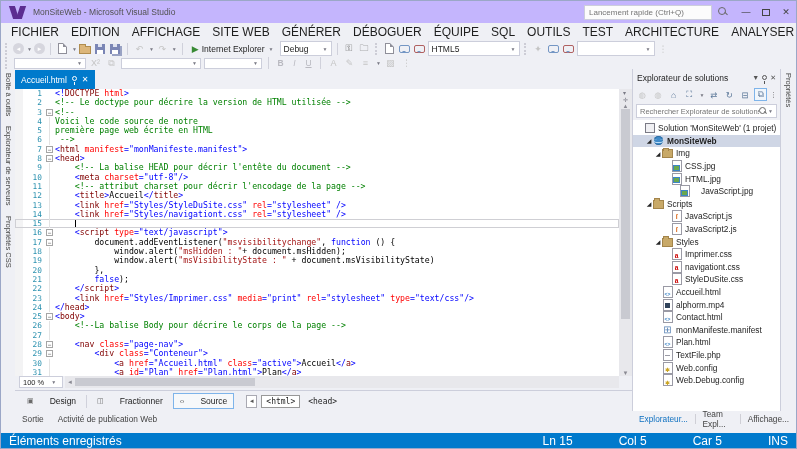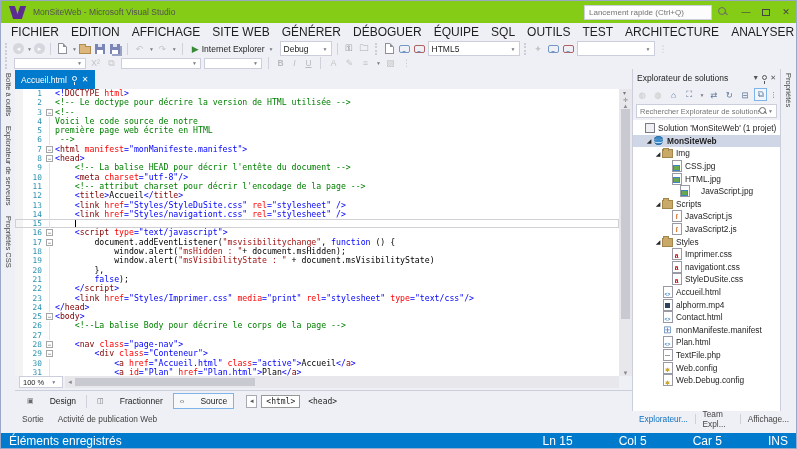--- a/index.html
+++ b/index.html
@@ -1,19 +1,19 @@
 <!DOCTYPE html>
 <html><head>
 <meta charset="utf-8">
 <style>
   *{box-sizing:border-box;margin:0;padding:0}
   html,body{width:797px;height:449px;overflow:hidden}
   body{font-family:"Liberation Sans",sans-serif;background:#eff0f5;position:relative;border:1px solid #9ba7c7;font-size:9px;color:#1e1e1e}
   
-  .titlebar{position:absolute;left:0;top:0;right:0;height:22px;display:flex;align-items:center;background:#84cc16}
+  .titlebar{position:absolute;left:0;top:0;right:0;height:22px;display:flex;align-items:center;background:#c4b5fd}
   .vslogo{width:15px;height:13px;margin:0 8px 0 9px;position:relative}
   .vslogo:before,.vslogo:after{content:"";position:absolute;top:0;width:6px;height:13px;background:#5c2d91;transform:skewX(-18deg)}
   .vslogo:before{left:1px;transform:skewX(18deg)}
   .vslogo:after{right:1px}
   .title-text{color:#525252;font-size:8.5px}
   .ql{margin-left:auto;display:flex;align-items:center}
   .ql input{width:128px;height:15px;border:1px solid #cccedb;background:#fcfcfc;font-size:8px;color:#999;padding:0 4px;font-family:"Liberation Sans",sans-serif}
   .mag{width:10px;height:10px;position:relative;margin:0 8px 0 6px}
   .mag:before{content:"";position:absolute;left:0;top:0;width:6px;height:6px;border:1.3px solid #6a6a6a;border-radius:50%}
   .mag:after{content:"";position:absolute;left:6px;top:6px;width:4px;height:1.3px;background:#6a6a6a;transform:rotate(45deg)}
@@ -399,21 +399,21 @@
       <div class="tree-row" style="padding-left: 30px;">
         <span class="expander"></span>
         <span class="ico ico-image fdoc"></span>
         <span class="tree-label">HTML.jpg</span>
       </div>
       <div class="tree-row" style="padding-left: 30px; gap: 8px;">
         <span class="expander"></span>
         <span class="ico ico-image fdoc"></span>
         <span class="tree-label">JavaScript.jpg</span>
       </div>
-      <div class="tree-row" style="padding-left: 21px;">
+      <div class="tree-row" style=" margin-left: 12px;">
         <span class="expander">◢</span>
         <span class="ico ico-folder"></span>
         <span class="tree-label">Scripts</span>
       </div>
       <div class="tree-row" style="padding-left: 30px;">
         <span class="expander"></span>
         <span class="ico ico-js fdoc"></span>
         <span class="tree-label">JavaScript.js</span>
       </div>
       <div class="tree-row" style="padding-left: 30px;">

